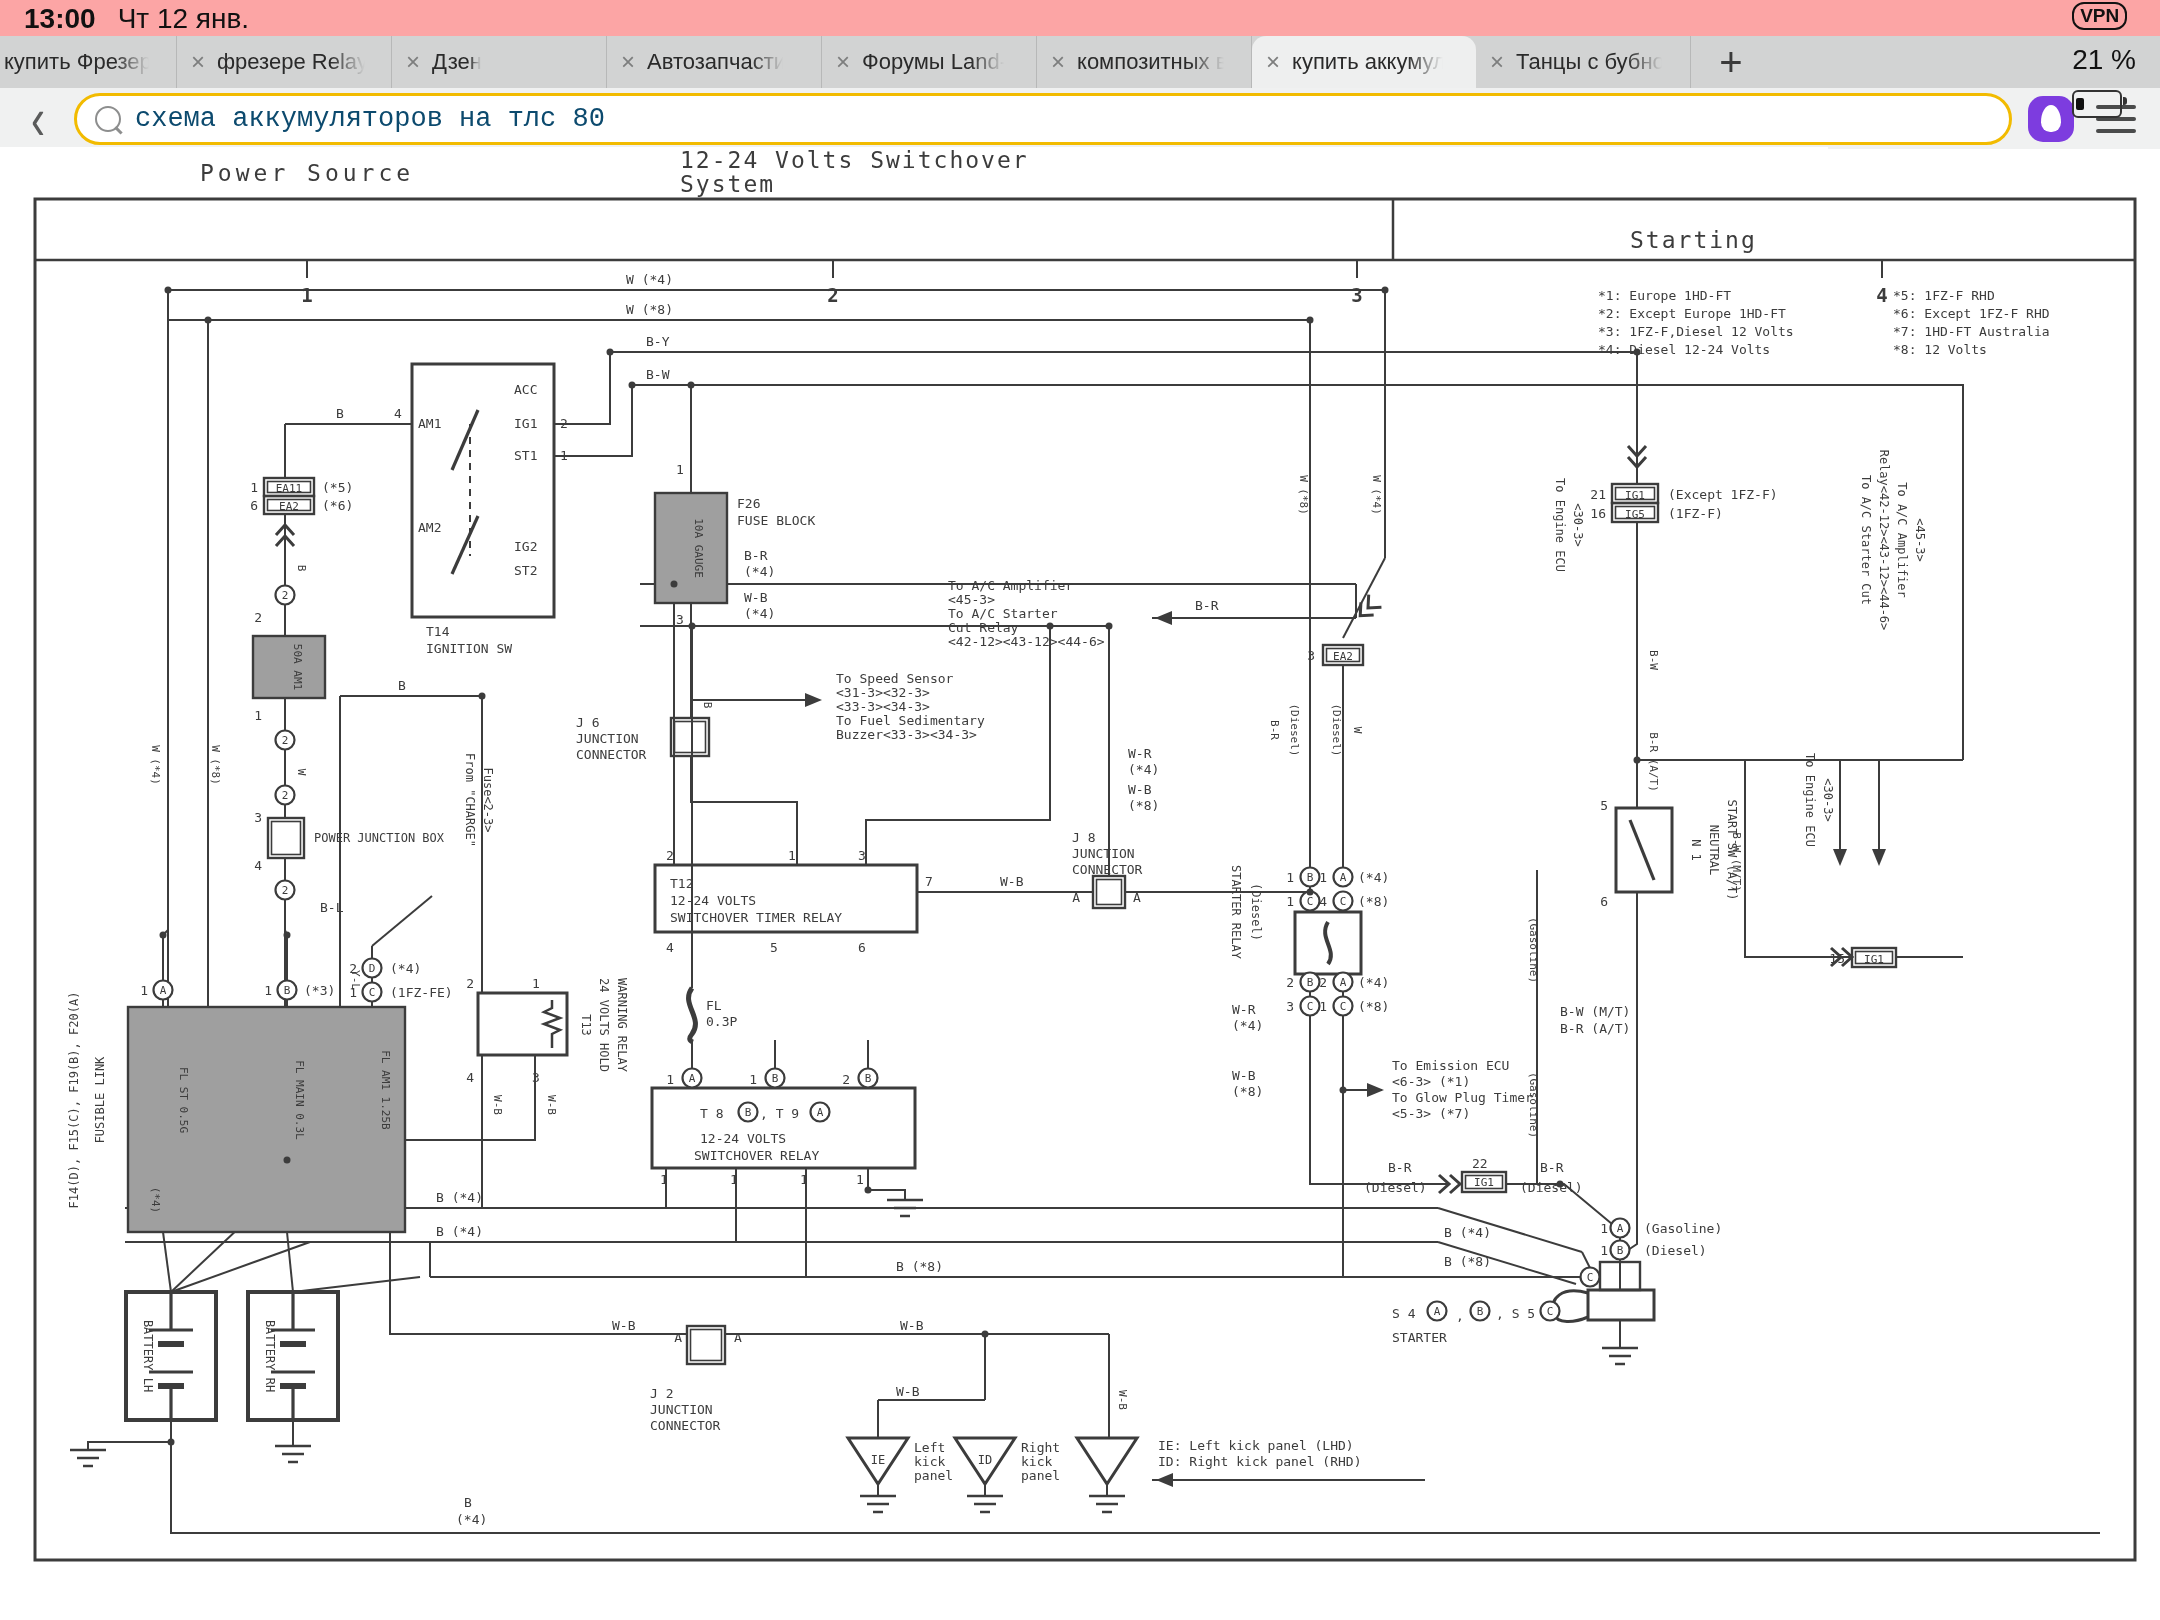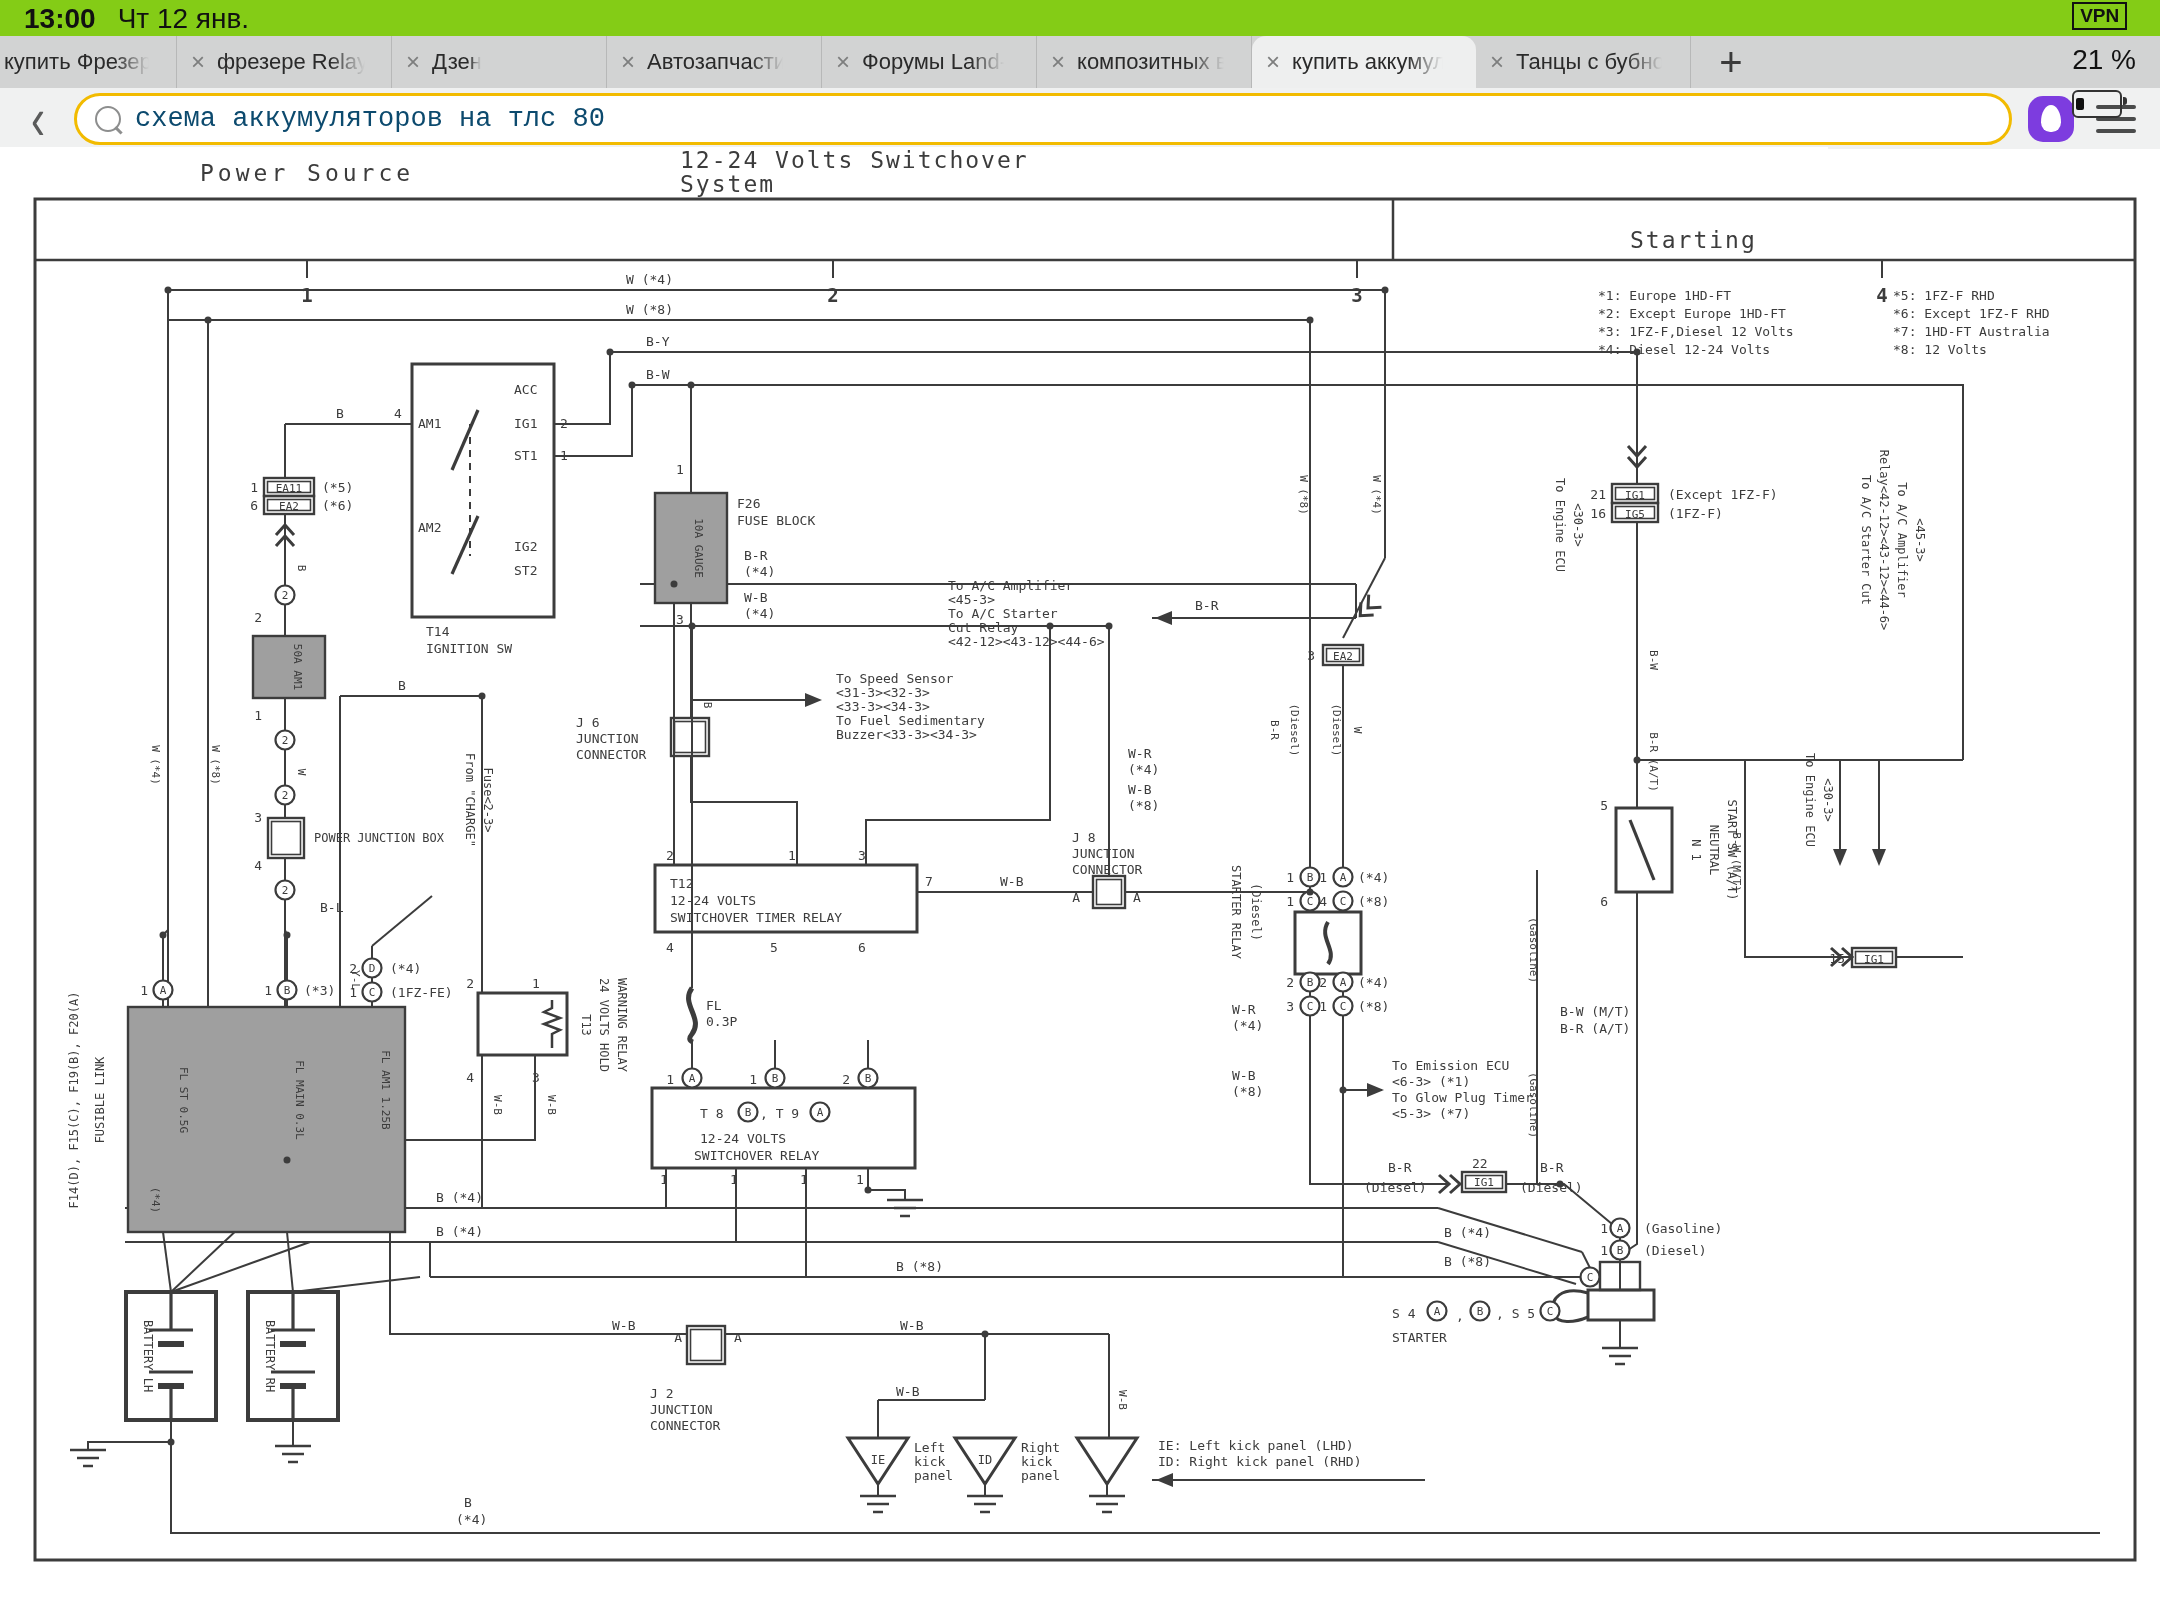--- a/index.html
+++ b/index.html
@@ -1,24 +1,24 @@
 <!DOCTYPE html>
 <html><head>
 <meta charset="utf-8">
 <style>
   html,body{margin:0;padding:0;background:#fff;}
   body{width:2160px;height:1620px;overflow:hidden;font-family:"Liberation Sans",sans-serif;position:relative;}
   
-  .status-bar{height:34px;background:#84cc16;display:flex;align-items:center;justify-content:space-between;padding:2px 24px 0 24px;}
+  .status-bar{height:34px;background:#fca5a5;display:flex;align-items:center;justify-content:space-between;padding:2px 24px 0 24px;}
   .status-left{display:flex;gap:22px;align-items:baseline;font-size:28px;color:#111;}
   .status-time{font-weight:700;}
   .status-right{display:flex;gap:14px;align-items:flex-start;font-size:28px;color:#111;flex-direction:column;}
   .sig{display:flex;align-items:flex-end;gap:3px;height:22px;}
   .sig i{display:block;width:5px;background:#111;border-radius:1px;}
-  .vpn{border:2.5px solid #111;border-radius:0;font-size:19px;font-weight:700;padding:0 6px;line-height:24px;}
+  .vpn{border:2.5px solid #111;border-radius:12px;font-size:19px;font-weight:700;padding:0 6px;line-height:24px;}
   .batt{width:42px;height:20px;border:2px solid #333;border-radius:6px;position:relative;display:flex;align-items:center;padding:2px;}
   .batt i{display:block;width:8px;height:12px;background:#111;border-radius:2px;}
   .batt:after{content:"";position:absolute;right:-7px;top:5px;width:4px;height:8px;background:#333;border-radius:0 3px 3px 0;}
   
   .tab-bar{height:52px;background:#d2d3d3;display:flex;align-items:stretch;}
   .tab{flex:0 0 186px;display:flex;align-items:center;gap:12px;padding:0 14px;font-size:22px;color:#2a2a2a;border-right:1px solid #b7b8b8;white-space:nowrap;overflow:hidden;position:relative;}
   .tab.first{flex-basis:158px;padding-left:4px;}
   .tab .x{color:#7d7e7e;font-size:24px;flex:0 0 auto;}
   .tab .lbl{overflow:hidden;text-overflow:clip;mask-image:linear-gradient(90deg,#000 75%,transparent 98%);-webkit-mask-image:linear-gradient(90deg,#000 75%,transparent 98%);}
   .tab.active{background:#eeefef;border-radius:14px 14px 0 0;border-right:none;flex-basis:196px;}

